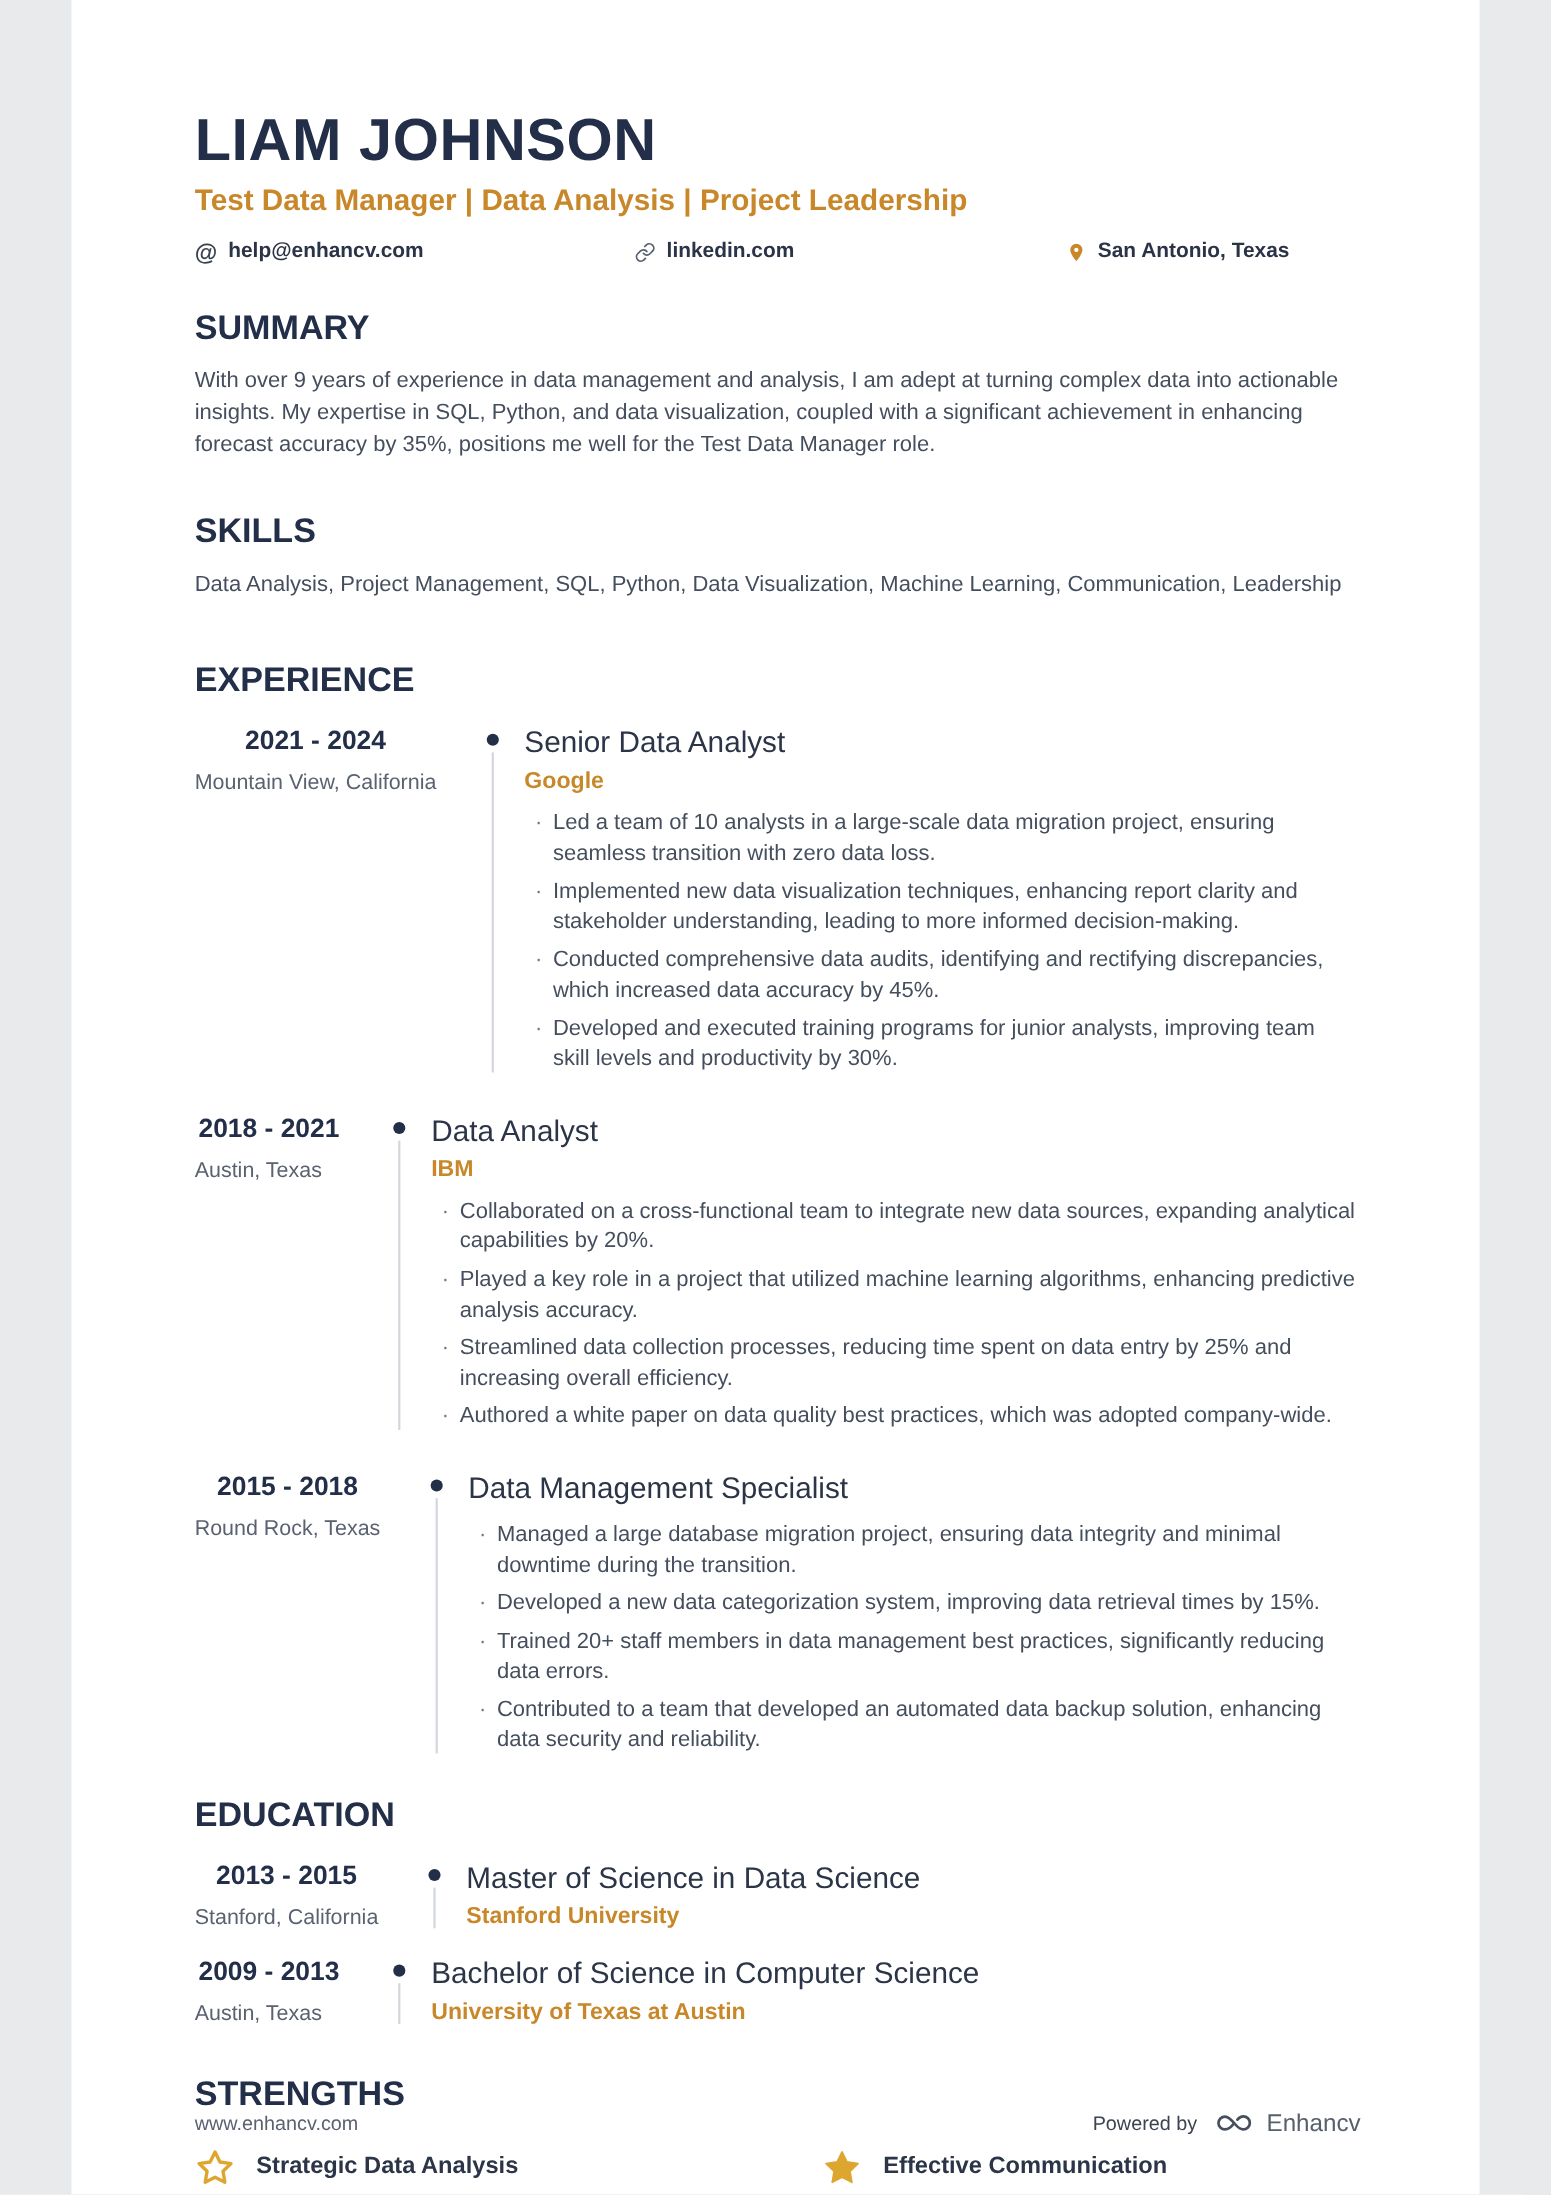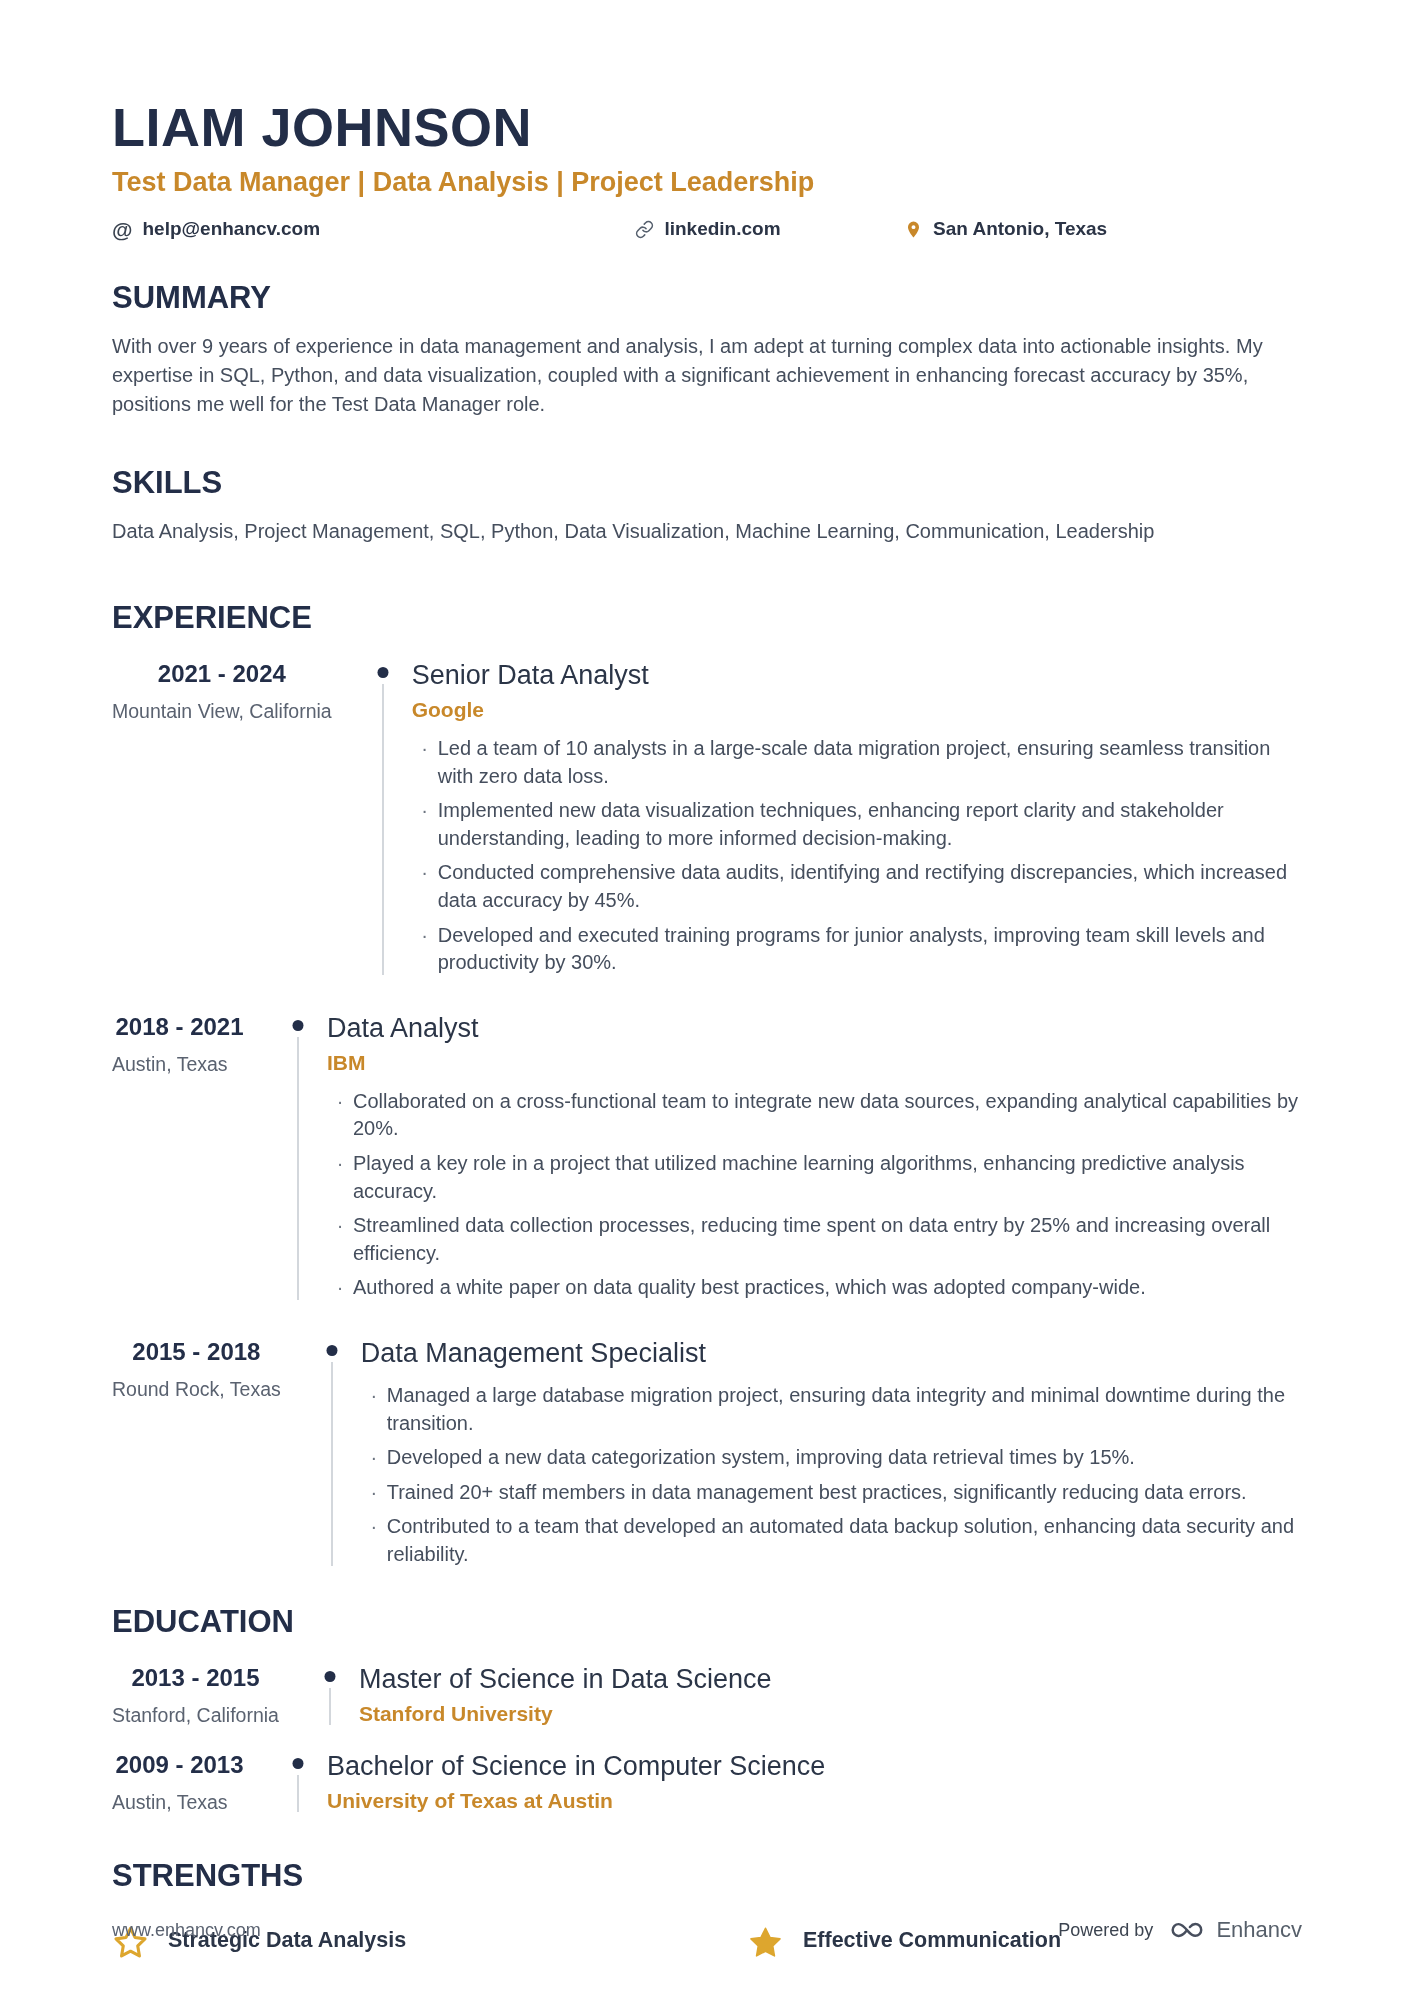--- a/index.html
+++ b/index.html
@@ -1,30 +1,30 @@
 <!DOCTYPE html>
 <html style="--navy: #232e48; --gold: #c8882a; --gold2: #dda62e; --body: #454e5d; --muted: #5a6270; --line: #d3d7dc;"><head>
 <meta charset="utf-8">
 <style>
   * { margin:0; padding:0; box-sizing:border-box; }
   html,body { background:#e9eaec; }
   body { font-family:"Liberation Sans","DejaVu Sans",sans-serif; }
   .page {
-    width:1410px; height:1995px; margin:0 auto; background:#ffffff;
+    width:1280px; height:1995px; margin:0 auto; background:#ffffff;
     position:relative; overflow:hidden;
     padding:96px 112px 0 112px;
     color:var(--body,#454e5d);
   }
   
   .name { font-size:54px; font-weight:800; color:var(--navy,#232e48); letter-spacing:.5px; }
   .job-title { font-size:27px; font-weight:700; color:var(--gold,#c8882a); margin-top:9px; }
   .contact-row { display:flex; align-items:center; margin-top:20px; }
   .contact { display:flex; align-items:center; gap:10px; font-size:19px; font-weight:700; color:#2b3446; }
   .contact.c1 { width:400px; }
-  .contact.c2 { width:392px;justify-content:center; }
+  .contact.c2 { width:392px; }
   .icon-at { font-size:21px; font-weight:700; color:#39424f; line-height:1; }
   .icon svg { display:block; }
   
   .section-heading { font-size:31px; font-weight:700; color:var(--navy,#232e48); }
   .sec-summary { margin-top:40px; }
   .body-text { font-size:20px; line-height:1.45; margin-top:16px; color:var(--body,#454e5d); }
   .sec-skills { margin-top:46px; }
   .sec-experience { margin-top:54px; }
   .sec-experience .section-heading { margin-bottom:24px; }
   

